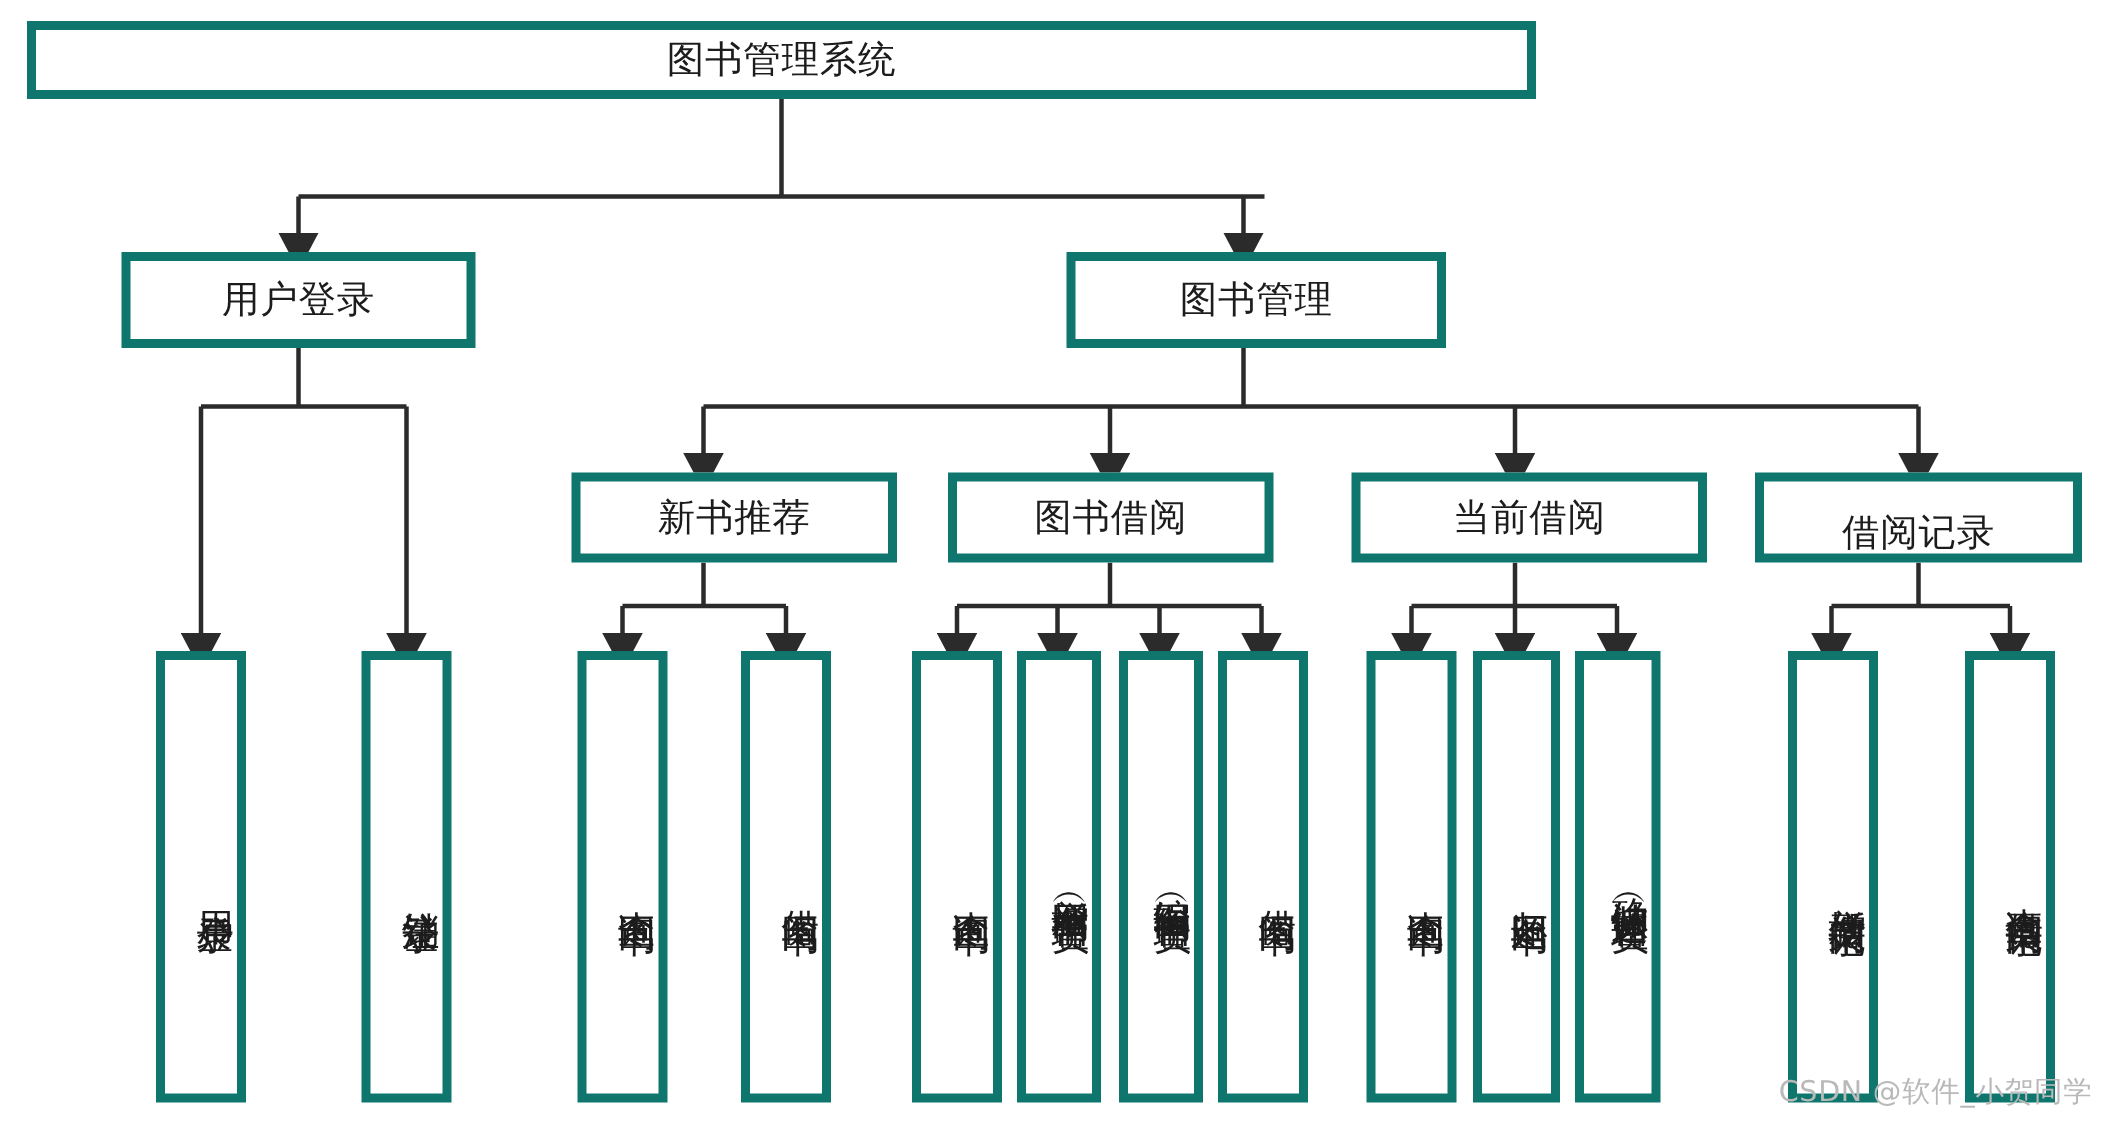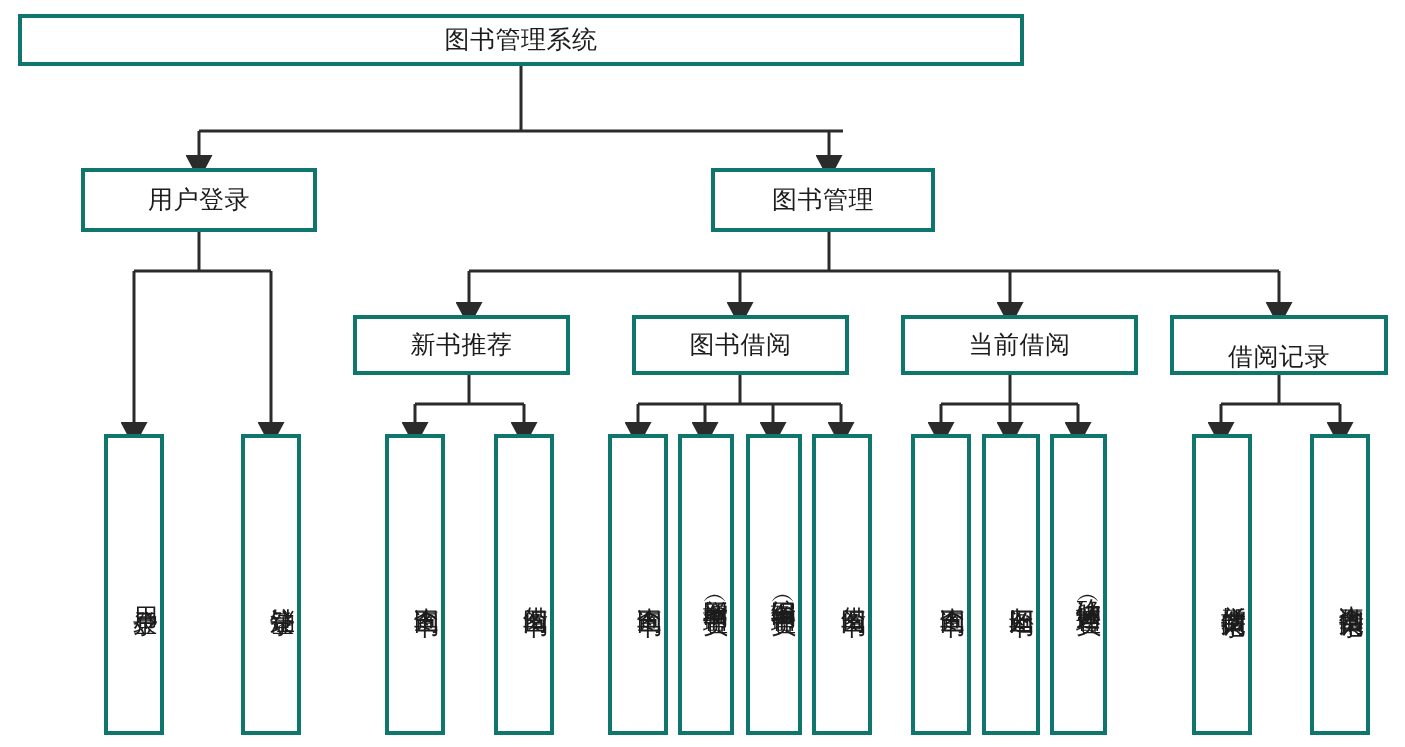--- a/index.html
+++ b/index.html
@@ -22,21 +22,21 @@
     position: absolute;
     left: 0;
     top: 0;
     width: 1405px;
     height: 747px;
     pointer-events: none;
   }
   .node {
     position: absolute;
     box-sizing: border-box;
-    border: 4px solid #0f766e;
+    border: 6px solid #0f766e;
     background: #ffffff;
     display: flex;
     align-items: center;
     justify-content: center;
     color: #1c1c1c;
     line-height: 1.18;
   }
   .node.horiz {
     font-size: 25px;
     letter-spacing: 0.5px;
@@ -124,25 +124,25 @@
   </svg>
 
   <div class="node horiz" style="left:18px; top:14px; width:1006px; height:52px;">
     <span class="node-label">图书管理系统</span>
   </div>
 
   <div class="node horiz" style="left:81px; top:168px; width:236px; height:64px;">
     <span class="node-label">用户登录</span>
   </div>
 
-  <div class="node horiz" style="left:711px; top:168px; width:224px; height:64px;">
+  <div class="node horiz" style="left:711px; top:168px; width:253px; height:64px;">
     <span class="node-label">图书管理</span>
   </div>
 
-  <div class="node horiz" style="left:353px; top:315px; width:217px; height:60px;">
+  <div class="node horiz" style="left:381px; top:315px; width:217px; height:60px;">
     <span class="node-label">新书推荐</span>
   </div>
 
   <div class="node horiz" style="left:632px; top:315px; width:217px; height:60px;">
     <span class="node-label">图书借阅</span>
   </div>
 
   <div class="node horiz" style="left:901px; top:315px; width:237px; height:60px;">
     <span class="node-label">当前借阅</span>
   </div>
@@ -196,14 +196,15 @@
   </div>
 
   <div class="node vert" style="left:1192px; top:434px; width:60px; height:301px;">
     <span class="node-label">新增借阅记录</span>
   </div>
 
   <div class="node vert" style="left:1310px; top:434px; width:60px; height:301px;">
     <span class="node-label">查询借阅记录</span>
   </div>
 
+  <div id="watermark">CSDN @软件_小贺同学</div>
 
 </div>
 
 </body></html>

